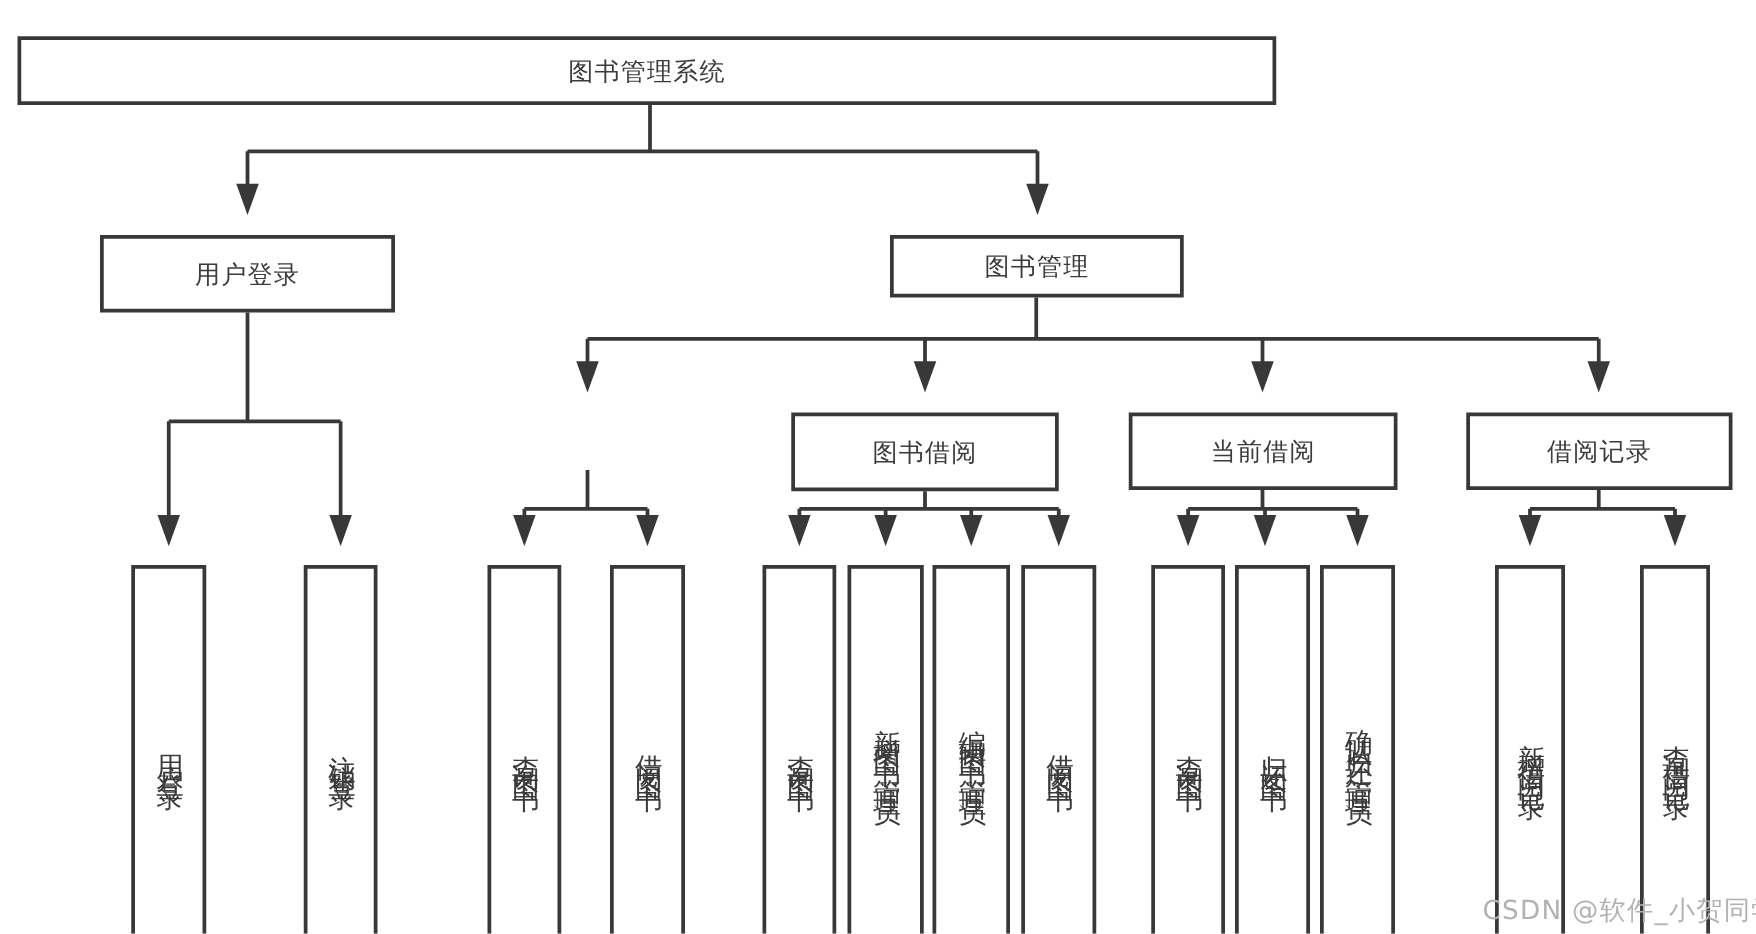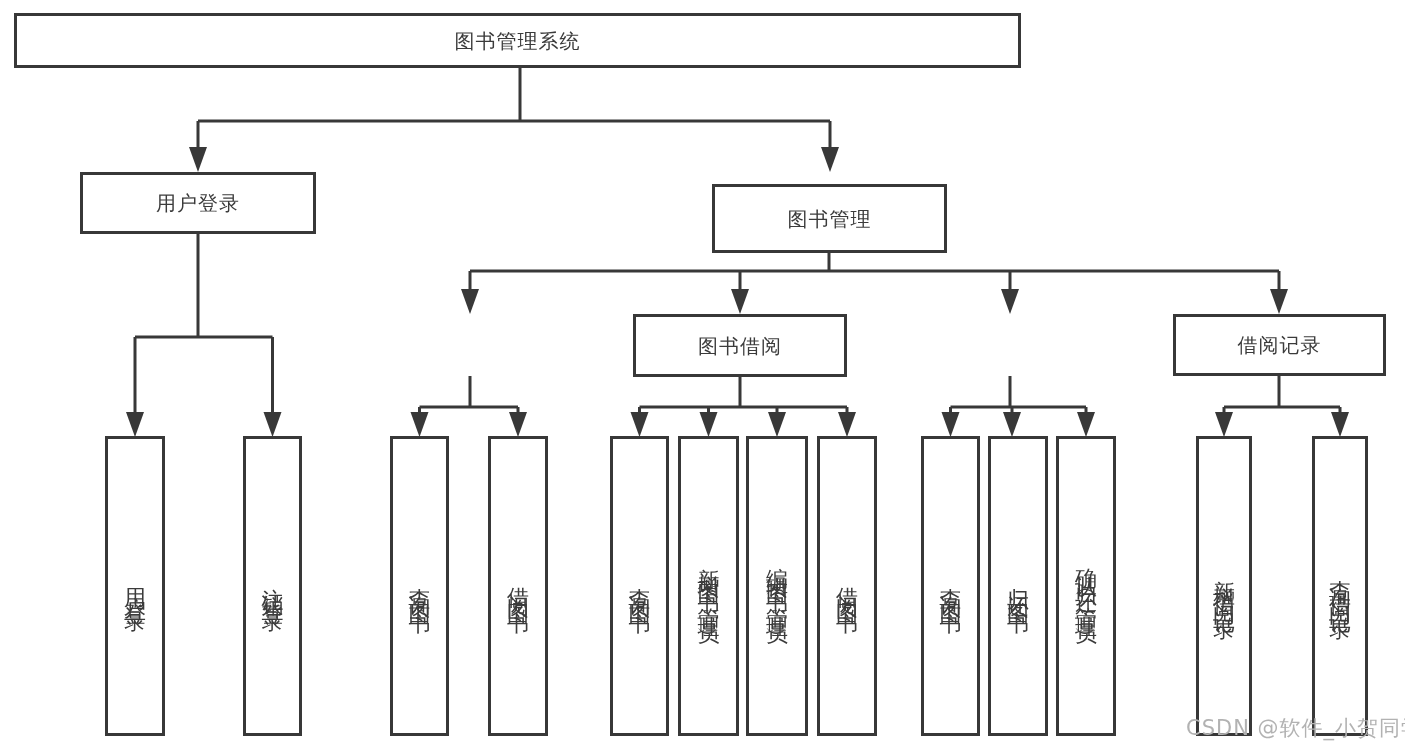--- a/index.html
+++ b/index.html
@@ -6,20 +6,21 @@
   .stage{
     position:relative;width:1405px;height:747px;background:#ffffff;overflow:hidden;
     font-family:"DejaVu Sans","Liberation Sans",sans-serif;
   }
   .connectors{position:absolute;left:0;top:0;width:1405px;height:747px;}
   .box{
     position:absolute;box-sizing:border-box;background:#ffffff;
     border:3px solid #383838;color:#3b3b3b;
     display:flex;align-items:center;justify-content:center;
     text-align:center;
+    margin-top:16px;
   }
   .h{font-size:20px;letter-spacing:1px;line-height:1.2;}
   .v{
     writing-mode:vertical-rl;text-orientation:mixed;
     font-size:22px;letter-spacing:8px;line-height:1;
   }
   .watermark{
     position:absolute;left:1186px;top:714px;
     font-size:21px;color:#b2b2b2;letter-spacing:1px;white-space:nowrap;z-index:5;
   }
@@ -72,23 +73,24 @@
       <polygon points="1077,412 1095,412 1086,437"></polygon>
 
       <polygon points="1215,412 1233,412 1224,437"></polygon>
       <polygon points="1331,412 1349,412 1340,437"></polygon>
     </g>
   </svg>
 
   <div class="box h" style="left:14px;top:13px;width:1007px;height:55px">图书管理系统</div>
 
   <div class="box h" style="left:80px;top:172px;width:236px;height:62px">用户登录</div>
-  <div class="box h" style="left:712px;top:184px;width:235px;height:69px">图书管理</div>
+  <div class="box h" style="left:712px;top:172px;width:235px;height:50px">图书管理</div>
 
   <div class="box h" style="left:633px;top:314px;width:214px;height:63px">图书借阅</div>
+  <div class="box h" style="left:903px;top:314px;width:215px;height:62px">当前借阅</div>
   <div class="box h" style="left:1173px;top:314px;width:213px;height:62px">借阅记录</div>
 
   <div class="box v" style="left:105px;top:436px;width:60px;height:300px">用户登录</div>
   <div class="box v" style="left:243px;top:436px;width:59px;height:300px">注销登录</div>
 
   <div class="box v" style="left:390px;top:436px;width:59px;height:300px">查询图书</div>
   <div class="box v" style="left:488px;top:436px;width:60px;height:300px">借阅图书</div>
 
   <div class="box v" style="left:610px;top:436px;width:59px;height:300px">查询图书</div>
   <div class="box v" style="left:678px;top:436px;width:61px;height:300px">新增图书（管理员）</div>

